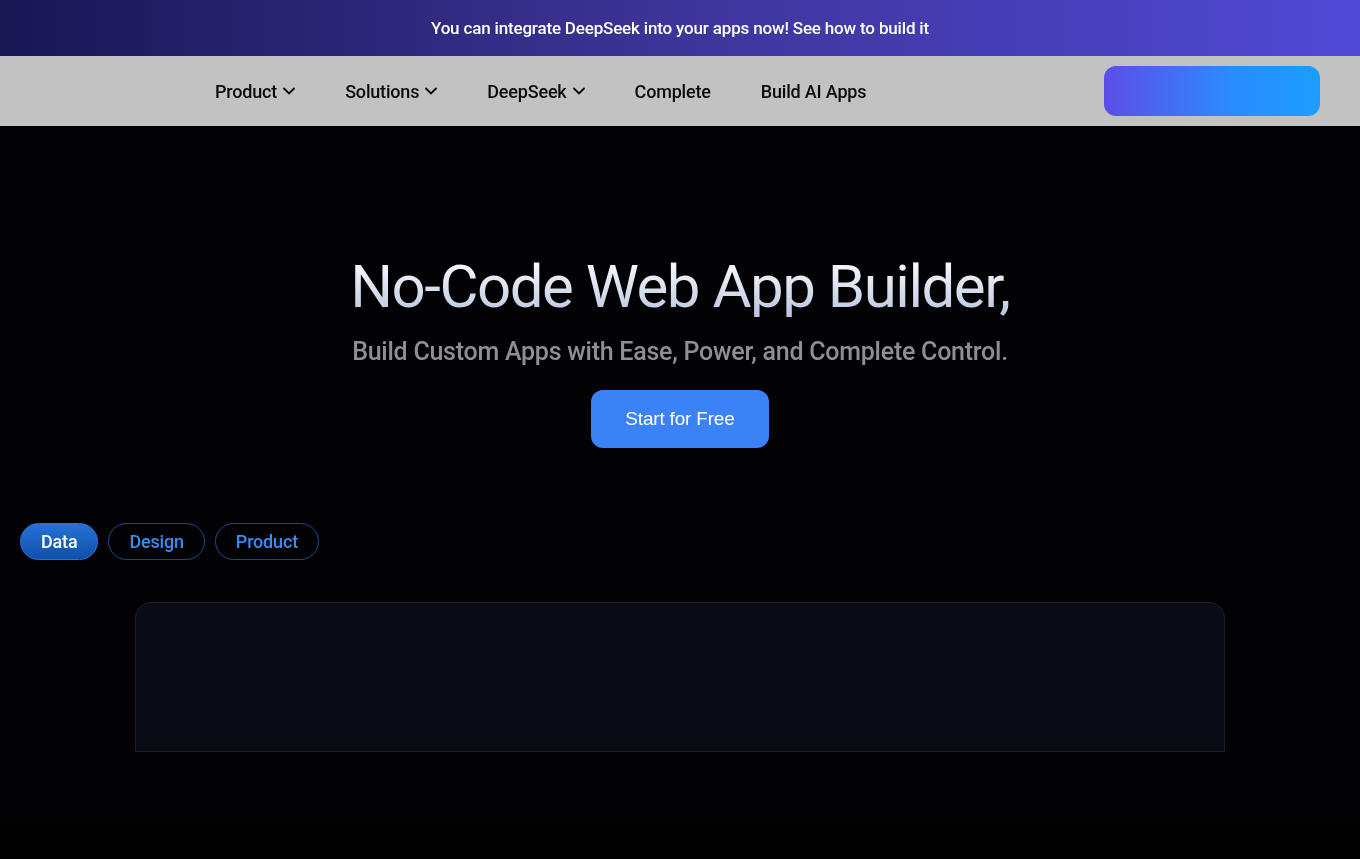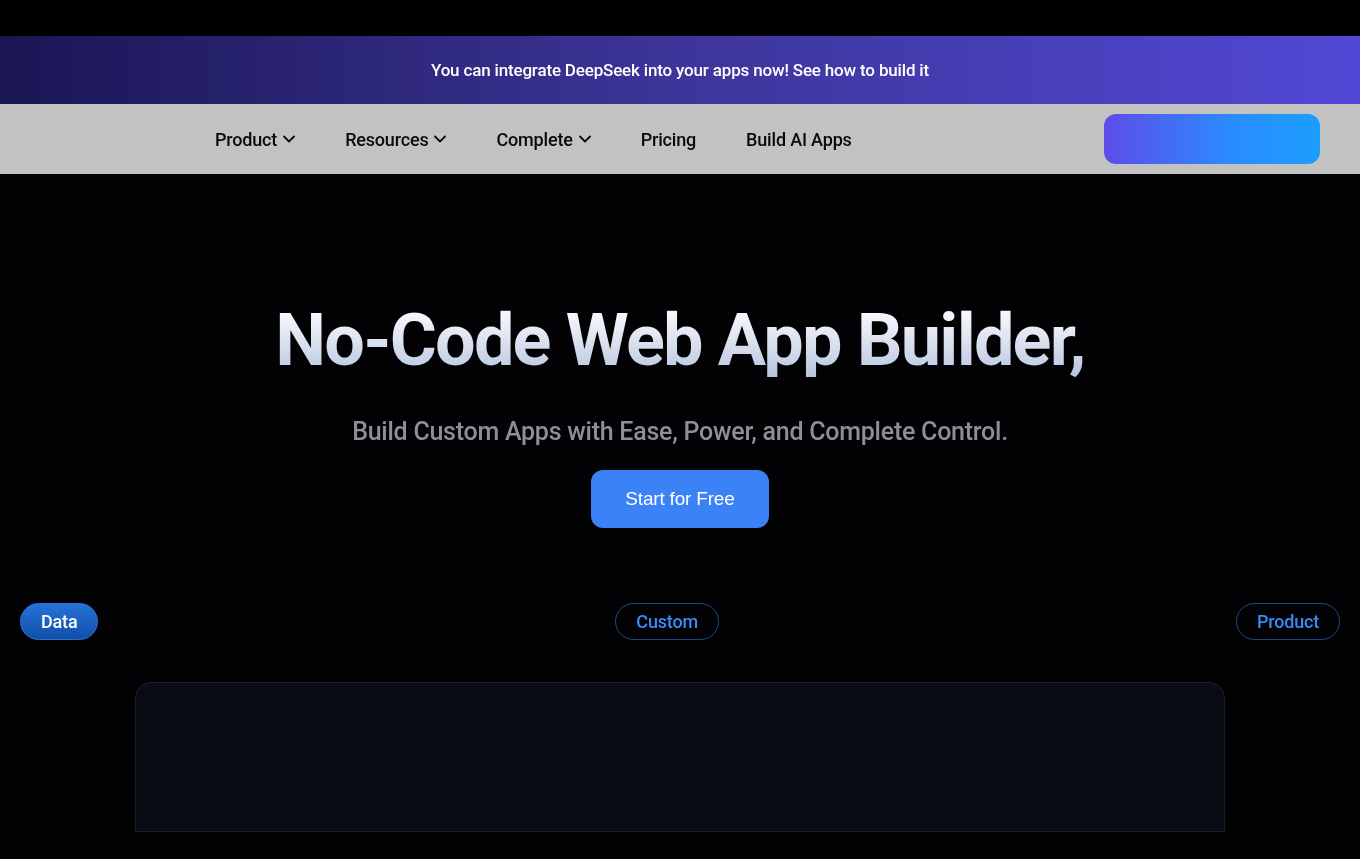--- a/index.html
+++ b/index.html
@@ -12,25 +12,24 @@
       font-family: -apple-system, BlinkMacSystemFont, 'Segoe UI', Roboto, Helvetica, Arial, sans-serif;
       background: #000;
       color: #fff;
       overflow-x: hidden;
     }
     
     .announcement-bar {
       background: linear-gradient(90deg, #1a1654 0%, #3d3599 50%, #5148d6 100%);
       color: #fff;
       text-align: center;
-      padding: 24px 20px;
+      padding: 18px 20px;
       font-size: 17px;
       font-weight: 500;
       letter-spacing: -0.01em;
-      margin-top: 36px;
     }
     
     .navbar {
       background: #c2c2c2;
       display: flex;
       align-items: center;
       justify-content: space-between;
       padding: 17px 40px;
       height: 70px;
     }
@@ -68,29 +67,29 @@
     }
     
     .hero {
       background: #020204;
       text-align: center;
       padding: 130px 20px 60px;
       min-height: 700px;
     }
     
     .hero-title {
-      font-size: 72px;
-      font-weight: 700;
+      font-size: 60px;
+      font-weight: 400;
       line-height: 1.02;
       letter-spacing: -0.025em;
       background: linear-gradient(180deg, #ffffff 0%, #b8c5e0 100%);
       -webkit-background-clip: text;
       background-clip: text;
       -webkit-text-fill-color: transparent;
-      margin-bottom: 40px;
+      margin-bottom: 20px;
     }
     
     .hero-subtitle {
       font-size: 25px;
       color: #8e8e96;
       font-weight: 500;
       margin-bottom: 24px;
       letter-spacing: -0.01em;
     }
     
@@ -101,21 +100,21 @@
       border-radius: 12px;
       padding: 18px 34px;
       font-size: 19px;
       font-weight: 500;
       cursor: pointer;
       letter-spacing: -0.01em;
     }
     
     .tabs {
       display: flex;
-      justify-content: space-between;
+      justify-content: flex-start;
       gap: 10px;
       margin-top: 75px;
     }
     
     .tab {
       border-radius: 999px;
       padding: 7px 20px;
       font-size: 18px;
       font-weight: 500;
       cursor: pointer;
@@ -153,48 +152,48 @@
 
 <nav class="navbar">
   <div class="nav-left">
     <div class="nav-item">
       <span>Product</span>
       <svg class="chevron-down" viewBox="0 0 12 8" fill="none">
           <path d="M1 1.5L6 6.5L11 1.5" stroke="#0a0a0a" stroke-width="1.8" stroke-linecap="round"></path>
         </svg>
     </div>
     <div class="nav-item">
-      <span>Resources</span>
+      <span>Solutions</span>
+      <svg class="chevron-down" viewBox="0 0 12 8" fill="none">
+          <path d="M1 1.5L6 6.5L11 1.5" stroke="#0a0a0a" stroke-width="1.8" stroke-linecap="round"></path>
+        </svg>
+    </div>
+    <div class="nav-item">
+      <span>DeepSeek</span>
       <svg class="chevron-down" viewBox="0 0 12 8" fill="none">
           <path d="M1 1.5L6 6.5L11 1.5" stroke="#0a0a0a" stroke-width="1.8" stroke-linecap="round"></path>
         </svg>
     </div>
     <div class="nav-item">
       <span>Complete</span>
-      <svg class="chevron-down" viewBox="0 0 12 8" fill="none">
-          <path d="M1 1.5L6 6.5L11 1.5" stroke="#0a0a0a" stroke-width="1.8" stroke-linecap="round"></path>
-        </svg>
-    </div>
-    <div class="nav-item">
-      <span>Pricing</span>
     </div>
     <div class="nav-item">
       <span>Build AI Apps</span>
     </div>
   </div>
   <div class="nav-cta"></div>
 </nav>
 
 <section class="hero">
   <h1 class="hero-title">
     <span>No-Code Web App Builder,</span><br>
   </h1>
   <p class="hero-subtitle">Build Custom Apps with Ease, Power, and Complete Control.</p>
   <button class="hero-cta">Start for Free</button>
   
   <div class="tabs">
     <div class="tab active">Data</div>
-    <div class="tab inactive">Custom</div>
+    <div class="tab inactive">Design</div>
     <div class="tab inactive">Product</div>
   </div>
   
   <div class="content-panel"></div>
 </section>
 
 </body></html>

